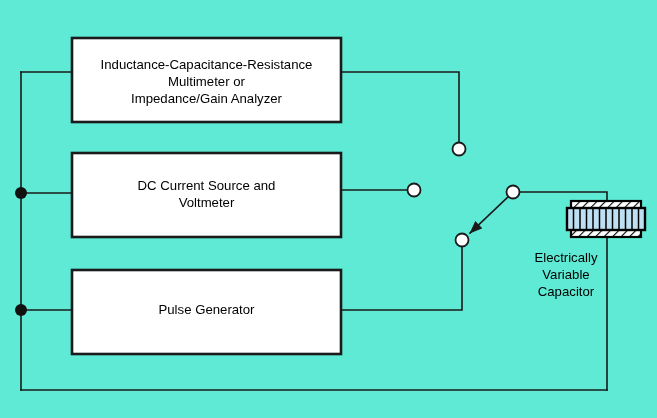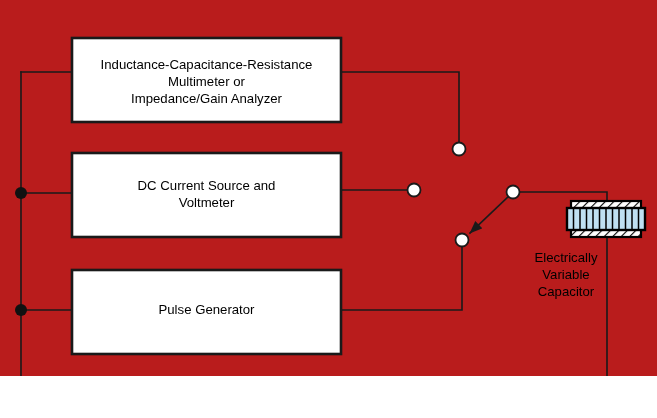--- a/index.html
+++ b/index.html
@@ -7,22 +7,22 @@
     margin: 0;
     padding: 0;
     background: #ffffff;
   }
   body {
     font-family: "Liberation Sans", sans-serif;
   }
   #canvas {
     position: relative;
     width: 657px;
-    height: 376px;
-    background: #b91c1c;
+    height: 418px;
+    background: #5eead4;
     overflow: hidden;
   }
   #diagram-svg {
     position: absolute;
     left: 0;
     top: 0;
     width: 657px;
     height: 418px;
     display: block;
   }

